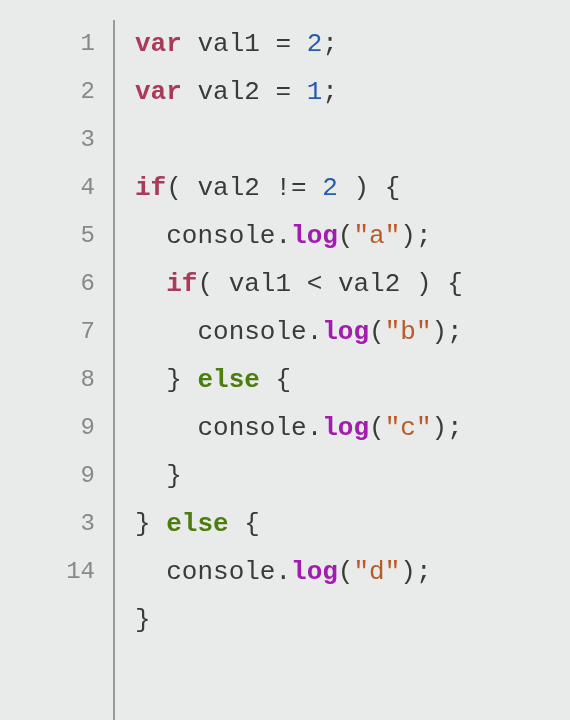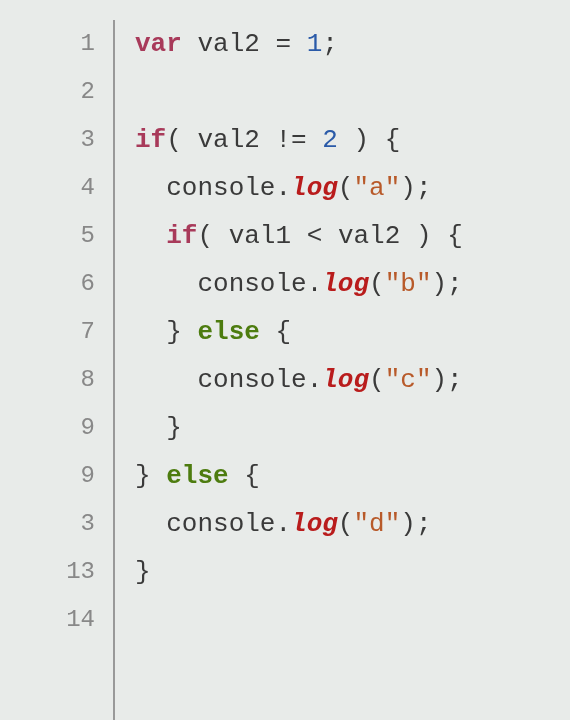--- a/index.html
+++ b/index.html
@@ -55,23 +55,22 @@
       color: #4d7c0f;
       font-weight: bold;
     }
     .ident {
       color: #3a3a3a;
     }
     .num {
       color: #2a5aa8;
     }
     .method {
-      color: #b91c1c;
+      color: #a21caf;
       font-weight: bold;
-      font-style: italic;
     }
     .str {
       color: #b85a2a;
     }
     .op {
       color: #3a3a3a;
     }
     .punct {
       color: #3a3a3a;
     }
@@ -85,24 +84,24 @@
     <div class="gutter-line">2</div>
     <div class="gutter-line">3</div>
     <div class="gutter-line">4</div>
     <div class="gutter-line">5</div>
     <div class="gutter-line">6</div>
     <div class="gutter-line">7</div>
     <div class="gutter-line">8</div>
     <div class="gutter-line">9</div>
     <div class="gutter-line">9</div>
     <div class="gutter-line">3</div>
-    <div class="gutter-line">13</div>
     <div class="gutter-line">14</div>
   </div>
   <div class="code">
+    <div class="code-line"><span class="kw-var">var</span><span> </span><span class="ident">val1</span><span> </span><span class="op">=</span><span> </span><span class="num">2</span><span class="punct">;</span></div>
     <div class="code-line"><span class="kw-var">var</span><span> </span><span class="ident">val2</span><span> </span><span class="op">=</span><span> </span><span class="num">1</span><span class="punct">;</span></div>
     <div class="code-line"></div>
     <div class="code-line"><span class="kw-if">if</span><span class="punct">( </span><span class="ident">val2</span><span> </span><span class="op">!=</span><span> </span><span class="num">2</span><span class="punct"> ) {</span></div>
     <div class="code-line"><span>  </span><span class="ident">console</span><span class="punct">.</span><span class="method">log</span><span class="punct">(</span><span class="str">"a"</span><span class="punct">);</span></div>
     <div class="code-line"><span>  </span><span class="kw-if">if</span><span class="punct">( </span><span class="ident">val1</span><span> </span><span class="op">&lt;</span><span> </span><span class="ident">val2</span><span class="punct"> ) {</span></div>
     <div class="code-line"><span>    </span><span class="ident">console</span><span class="punct">.</span><span class="method">log</span><span class="punct">(</span><span class="str">"b"</span><span class="punct">);</span></div>
     <div class="code-line"><span>  </span><span class="punct">}</span><span> </span><span class="kw-else">else</span><span> </span><span class="punct">{</span></div>
     <div class="code-line"><span>    </span><span class="ident">console</span><span class="punct">.</span><span class="method">log</span><span class="punct">(</span><span class="str">"c"</span><span class="punct">);</span></div>
     <div class="code-line"><span>  </span><span class="punct">}</span></div>
     <div class="code-line"><span class="punct">}</span><span> </span><span class="kw-else">else</span><span> </span><span class="punct">{</span></div>

